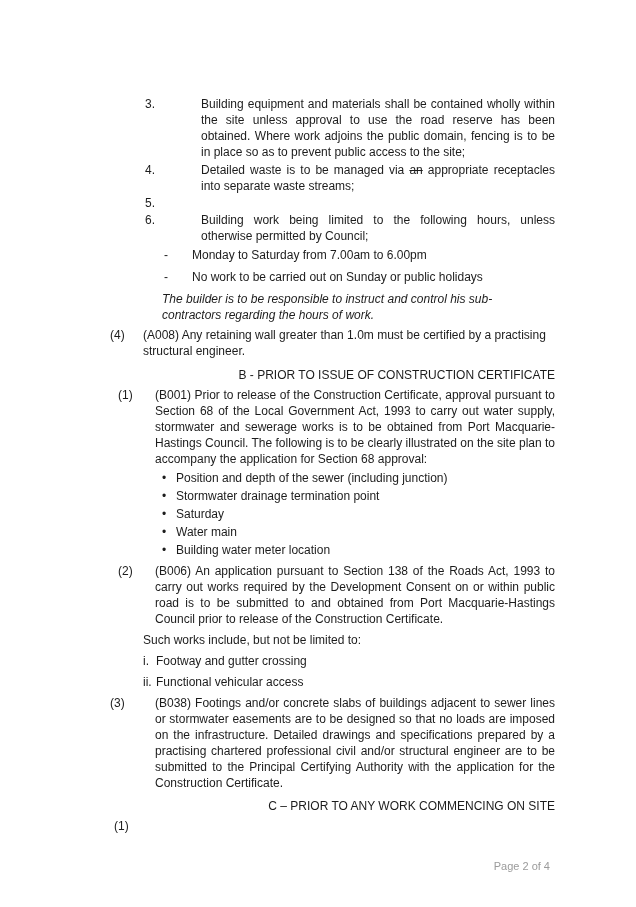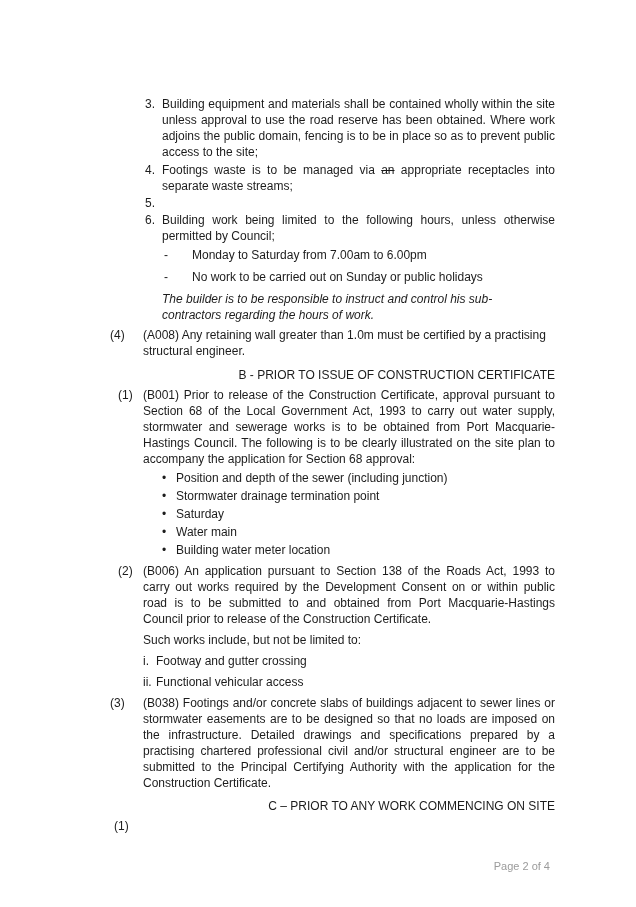--- a/index.html
+++ b/index.html
@@ -10,39 +10,39 @@
     font-family:"Liberation Sans", sans-serif;
     font-size:12px;line-height:16px;
     color:#1c1c1c;
     overflow:hidden;
   }
   .content{position:absolute;left:88px;top:96px;width:467px;}
 
   
   .a-item{display:flex;padding-left:57px;}
   .a-marker{flex:none;width:17px;}
-  .a-body{flex:1;text-align:justify;}
+  .a-body{flex:1;text-align:justify;margin-left:39px;}
   .mt1{margin-top:1px}.mt2{margin-top:2px}.mt3{margin-top:3px}
   .mt4{margin-top:4px}.mt5{margin-top:5px}.mt6{margin-top:6px}
 
   
   .dash-item{display:flex;padding-left:76px;}
   .dash-marker{flex:none;width:28px;}
 
   .note{margin-top:6px;padding-left:74px;}
   .note-inner{max-width:350px;font-style:italic;}
 
   
   .b-item{display:flex;}
   .b-marker{flex:none;width:55px;box-sizing:border-box;}
   .pl22{padding-left:22px;}
   .pl26{padding-left:26px;}
   .pl30{padding-left:30px;}
   .b-body{flex:1;}
-  .just{text-align:justify;}
+  .just{text-align:justify;margin-left:12px;}
 
   
   .bullet-item{display:flex;padding-left:74px;}
   .bullet-marker{flex:none;width:14px;}
 
   
   .roman-item{display:flex;padding-left:55px;}
   .roman-marker{flex:none;width:13px;}
 
   .sub-para{padding-left:55px;}
@@ -63,21 +63,21 @@
 <div class="page">
   <div class="content">
 
     <div class="a-item">
       <span class="a-marker">3.</span>
       <span class="a-body">Building equipment and materials shall be contained wholly within the site unless approval to use the road reserve has been obtained. Where work adjoins the public domain, fencing is to be in place so as to prevent public access to the site;</span>
     </div>
 
     <div class="a-item mt2">
       <span class="a-marker">4.</span>
-      <span class="a-body"><span>Footings waste is to be managed via </span><span class="struck">an</span><span> appropriate receptacles into separate waste streams;</span></span>
+      <span class="a-body"><span>Detailed waste is to be managed via </span><span class="struck">an</span><span> appropriate receptacles into separate waste streams;</span></span>
     </div>
 
     <div class="a-item mt1">
       <span class="a-marker">5.</span>
     </div>
 
     <div class="a-item mt1">
       <span class="a-marker">6.</span>
       <span class="a-body">Building work being limited to the following hours, unless otherwise permitted by Council;</span>
     </div>

